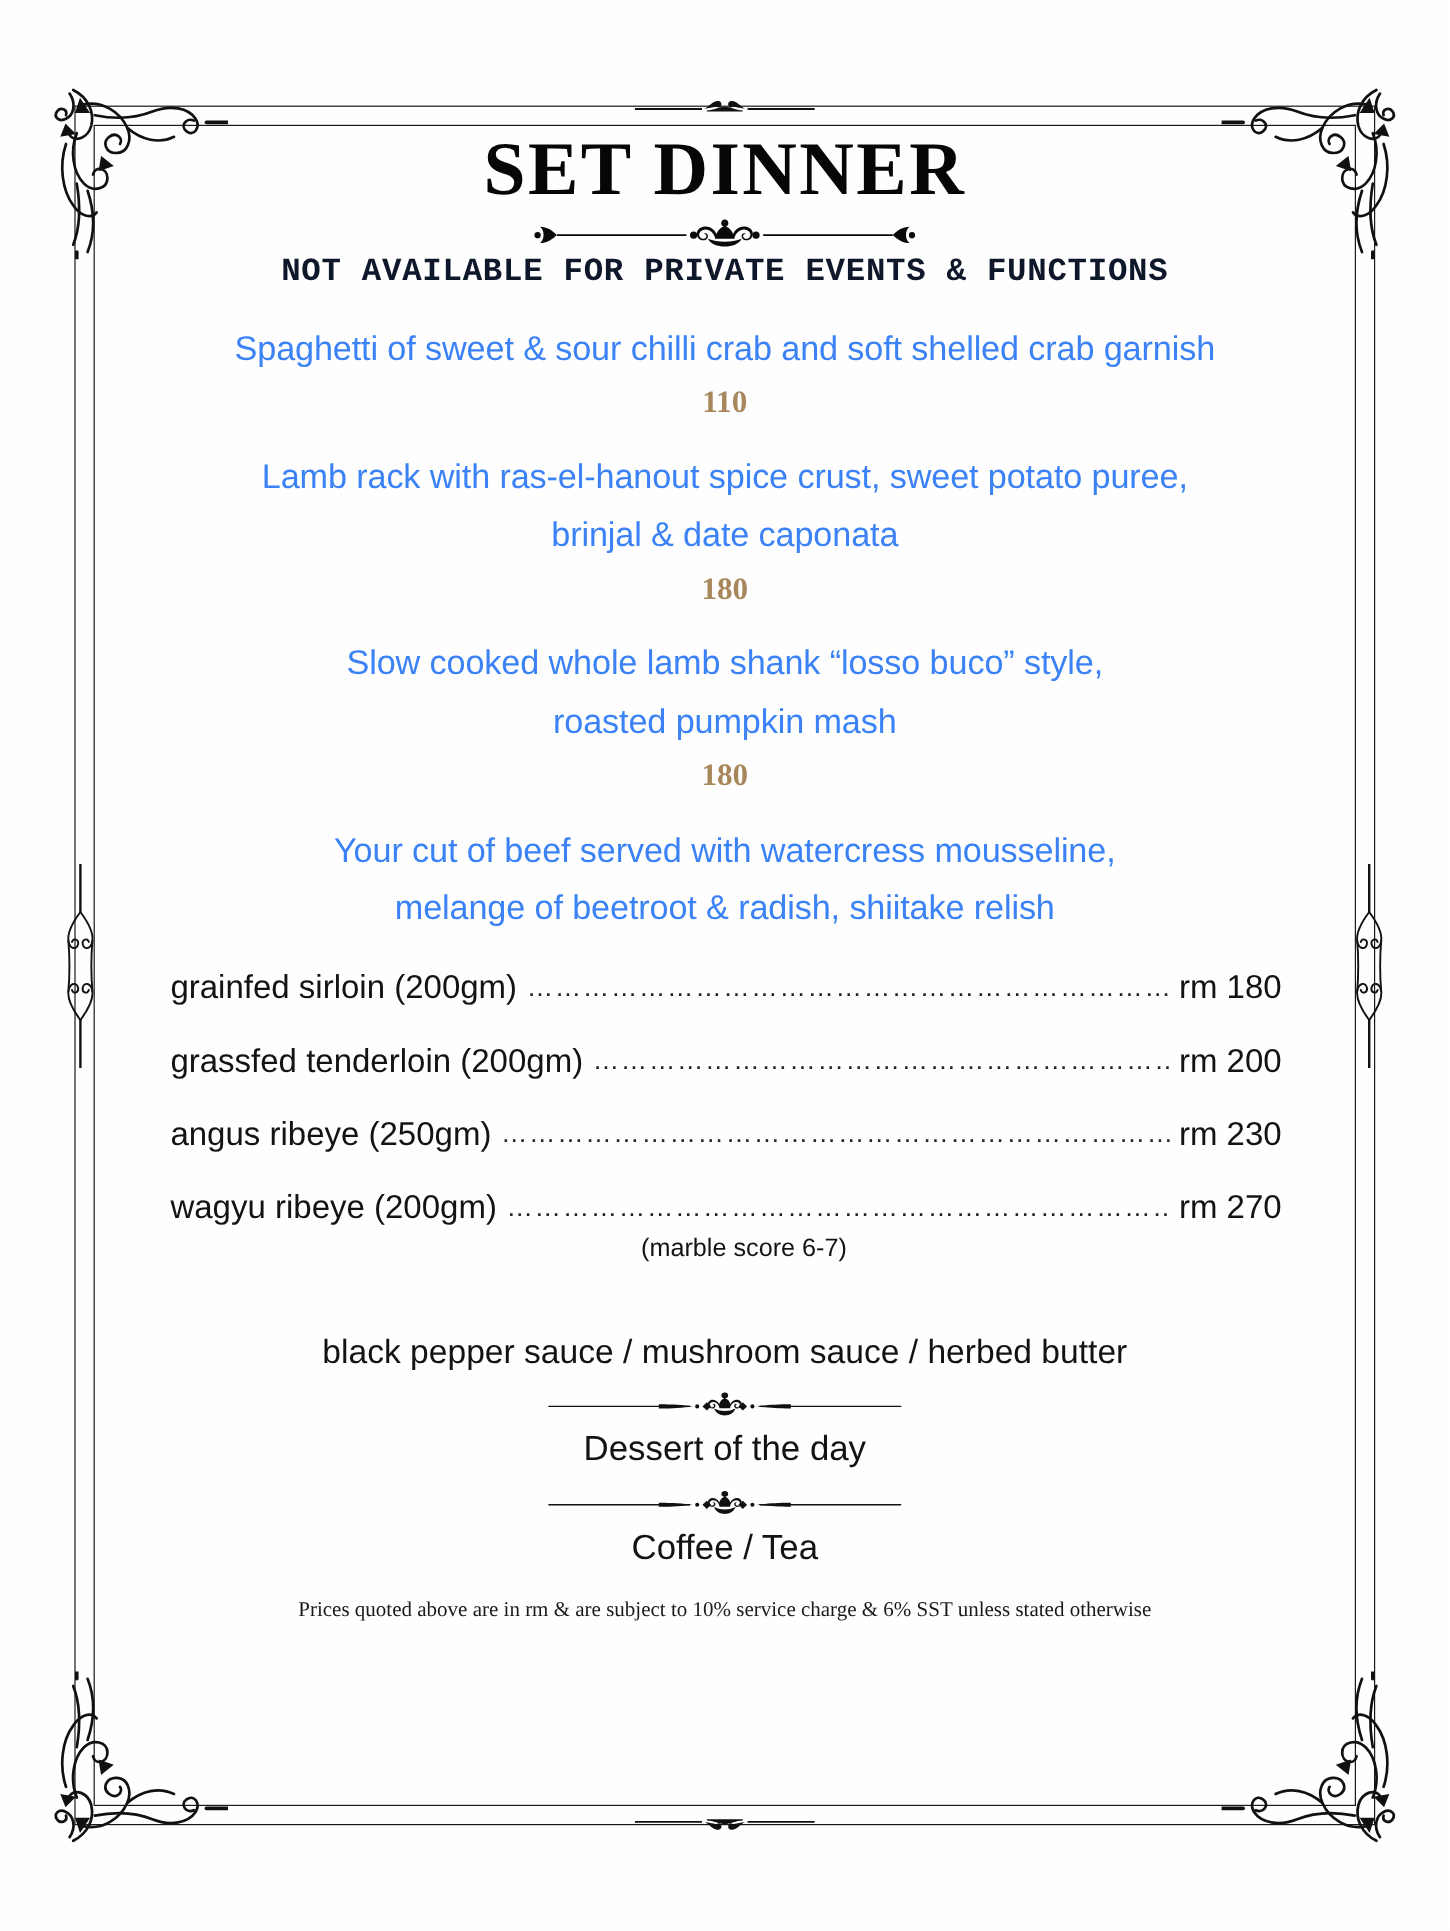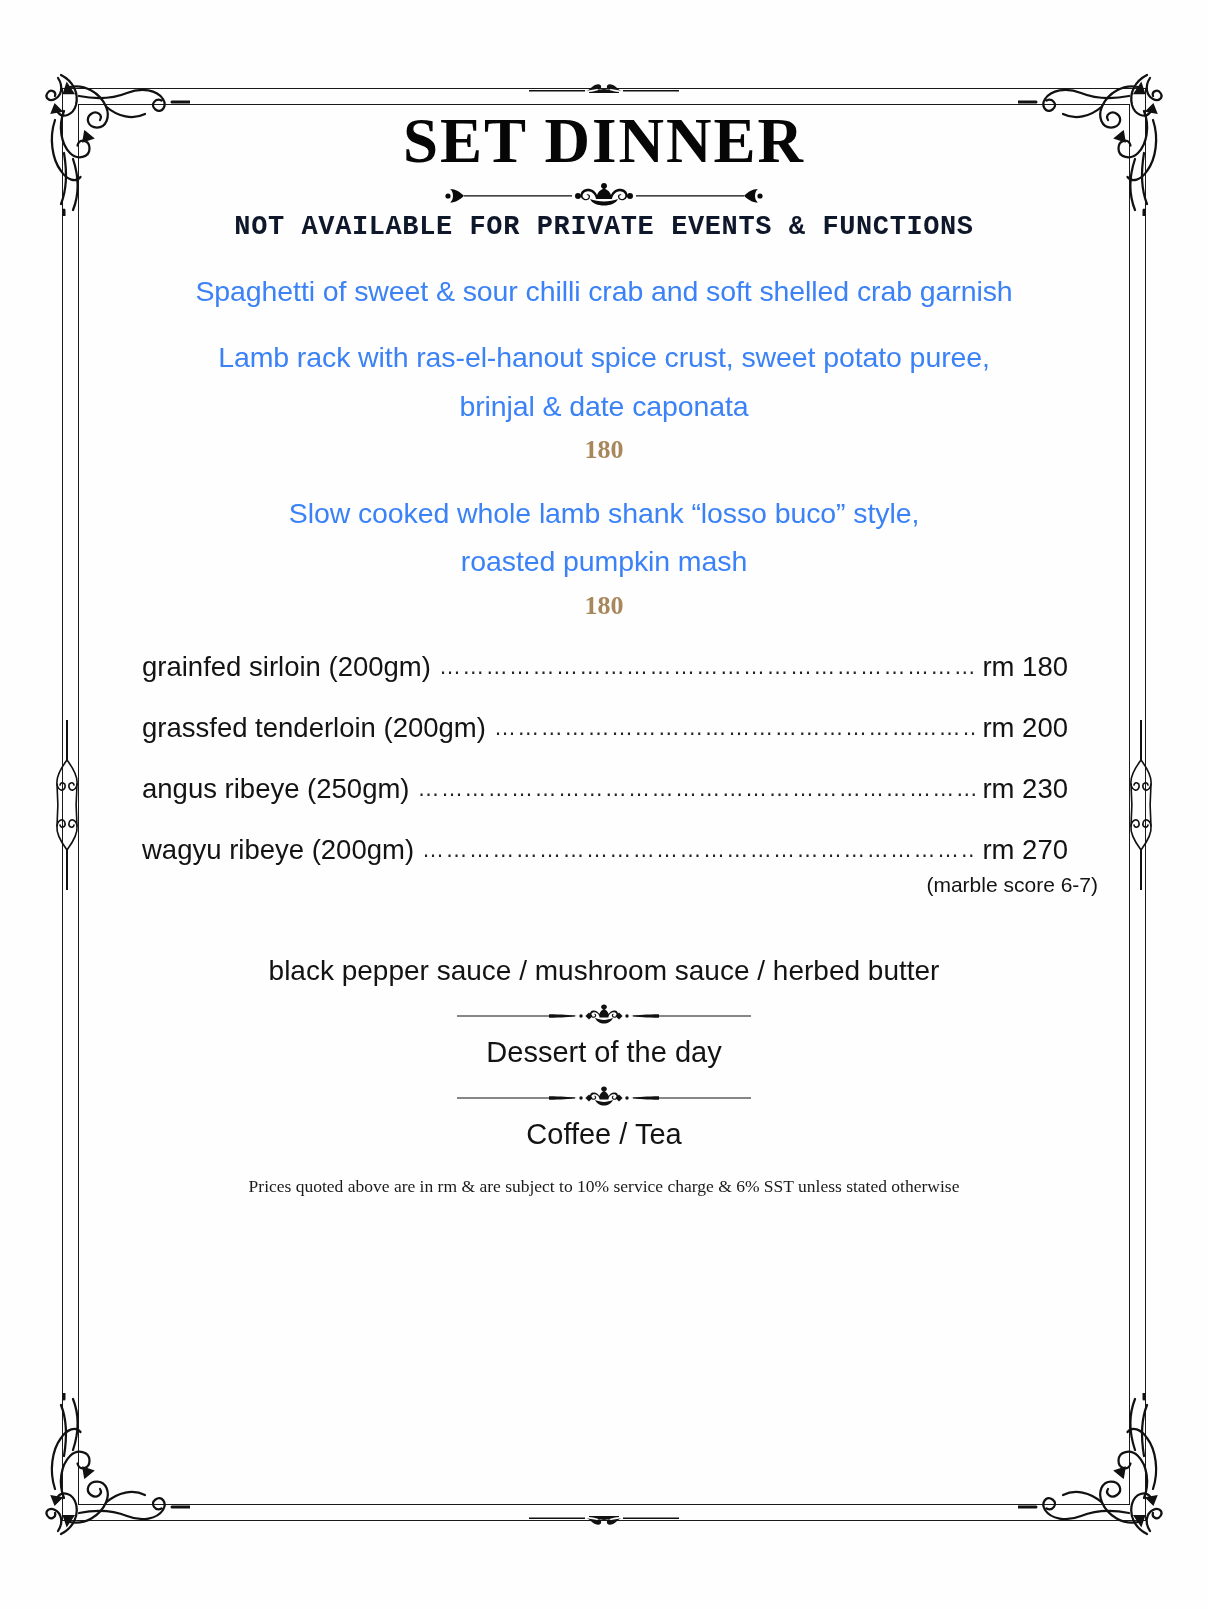--- a/index.html
+++ b/index.html
@@ -164,21 +164,21 @@
     letter-spacing: 1.4px;
     color: #222;
     position: relative;
     top: -2px;
   }
   .cut-price { flex: 0 0 auto; }
 
   .cut-note {
     font-size: 21px;
     color: #131313;
-    text-align: right;
+    text-align: center;
     padding-left: 32px;
     margin: -22px 0 0;
     line-height: 1.2;
   }
 
   .sauce-block {
     margin: 56px 0 0;
   }
   .sauce-line {
     font-size: 28px;
@@ -351,34 +351,39 @@
         <path d="M354 10 C348 10 344 13 340 16.8 C344 20.6 348 23.6 354 23.6 C350 20.6 350 13 354 10 Z"></path>
         <circle cx="44" cy="17" r="2.6"></circle>
         <circle cx="356" cy="17" r="2.6"></circle>
       </svg>
     </div>
 
     <p class="notice">NOT AVAILABLE FOR PRIVATE EVENTS &amp; FUNCTIONS</p>
 
     <div class="dish">
       <p class="dish-name">Spaghetti of sweet &amp; sour chilli crab and soft shelled crab garnish</p>
+      <p class="dish-price">110</p>
     </div>
 
     <div class="dish">
       <p class="dish-name">Lamb rack with ras-el-hanout spice crust, sweet potato puree,</p>
       <p class="dish-name">brinjal &amp; date caponata</p>
       <p class="dish-price">180</p>
     </div>
 
     <div class="dish">
       <p class="dish-name">Slow cooked whole lamb shank “losso buco” style,</p>
       <p class="dish-name">roasted pumpkin mash</p>
       <p class="dish-price">180</p>
     </div>
 
+    <div class="dish">
+      <p class="dish-name">Your cut of  beef served with watercress mousseline,</p>
+      <p class="dish-name">melange of beetroot &amp; radish, shiitake relish</p>
+    </div>
 
     <div class="cuts">
       <div class="cut-row">
         <span class="cut-name">grainfed sirloin (200gm)</span>
         <span class="cut-dots">……………………………………………………………………</span>
         <span class="cut-price">rm 180</span>
       </div>
       <div class="cut-row">
         <span class="cut-name">grassfed tenderloin (200gm)</span>
         <span class="cut-dots">……………………………………………………………………</span>

